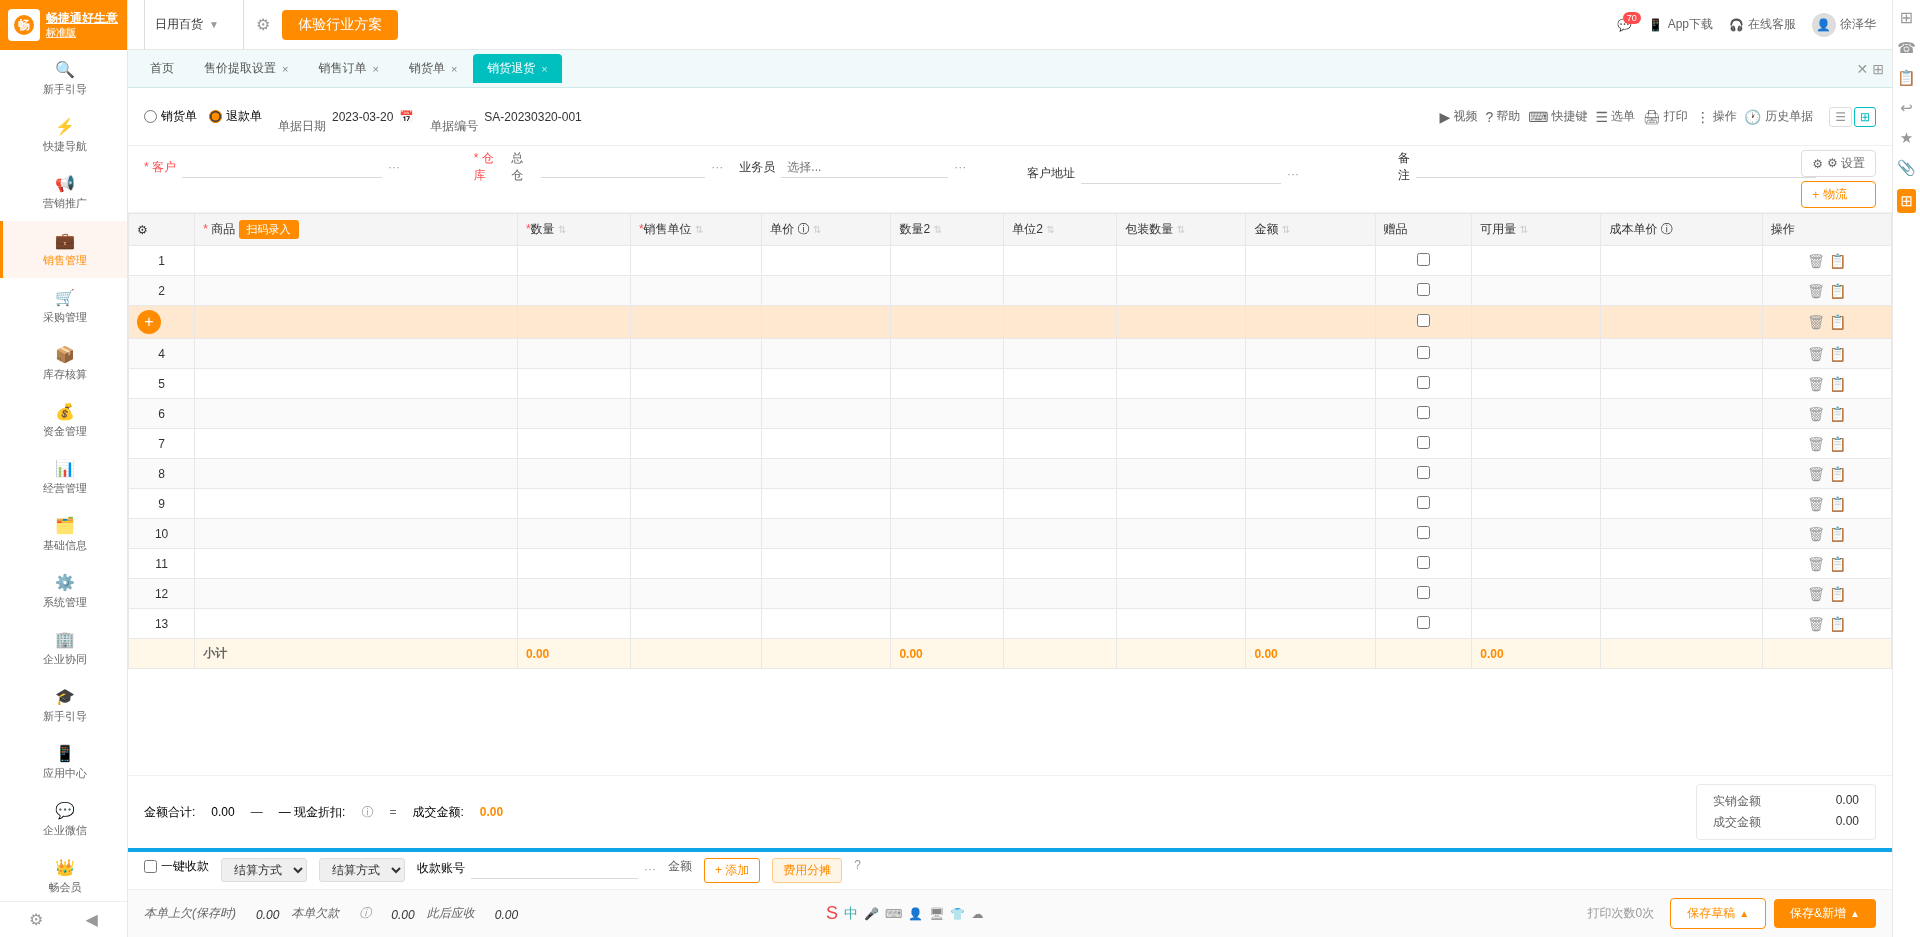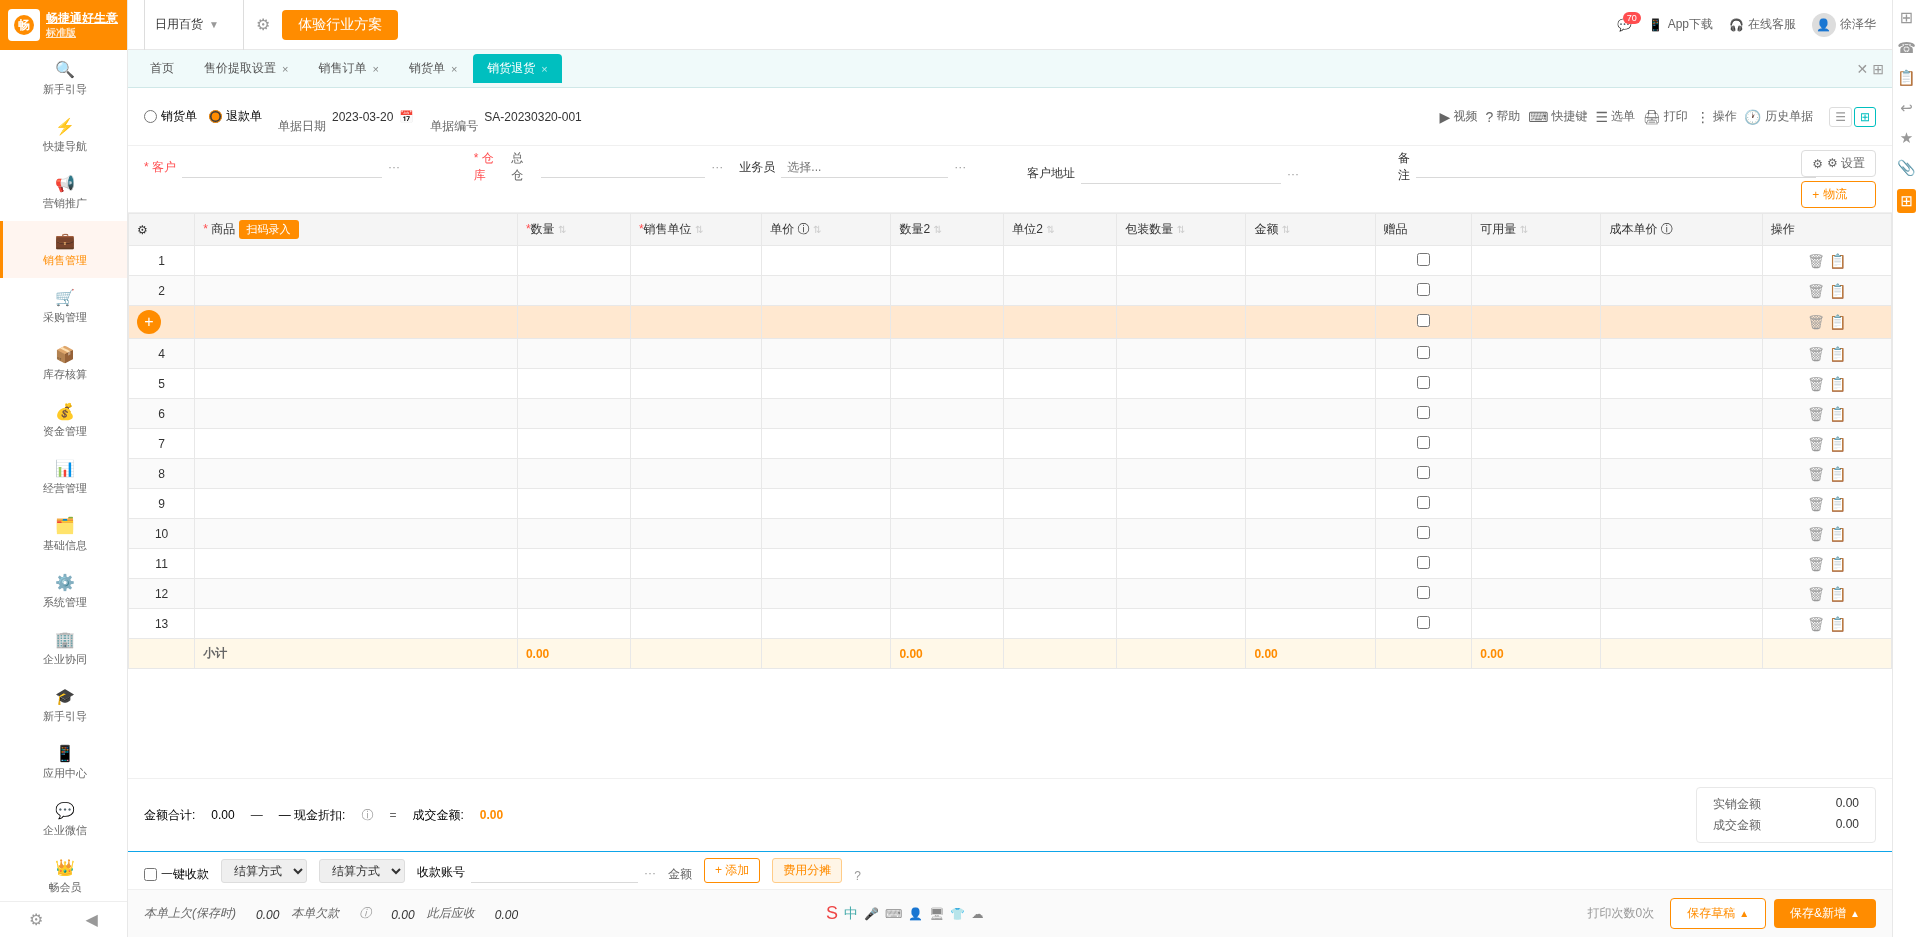--- a/index.html
+++ b/index.html
@@ -703,21 +703,21 @@
           <span>实销金额</span>
           <span class="amount-val">0.00</span>
         </div>
         <div class="amount-row">
           <span>成交金额</span>
           <span class="amount-val">0.00</span>
         </div>
       </div>
     </div>
 
-    <div style="padding:6px 16px;border-top:1px solid #0ea5e9;display:flex;align-items:flex-end;gap:12px;">
+    <div style="padding:6px 16px;border-top:4px solid #0ea5e9;display:flex;align-items:flex-start;gap:12px;">
       <label class="payment-check">
         <input type="checkbox" style="">
         <span>一键收款</span>
       </label>
       <select class="payment-select">
         <option>结算方式</option>
       </select>
       <select class="payment-select">
         <option>结算方式</option>
       </select>

